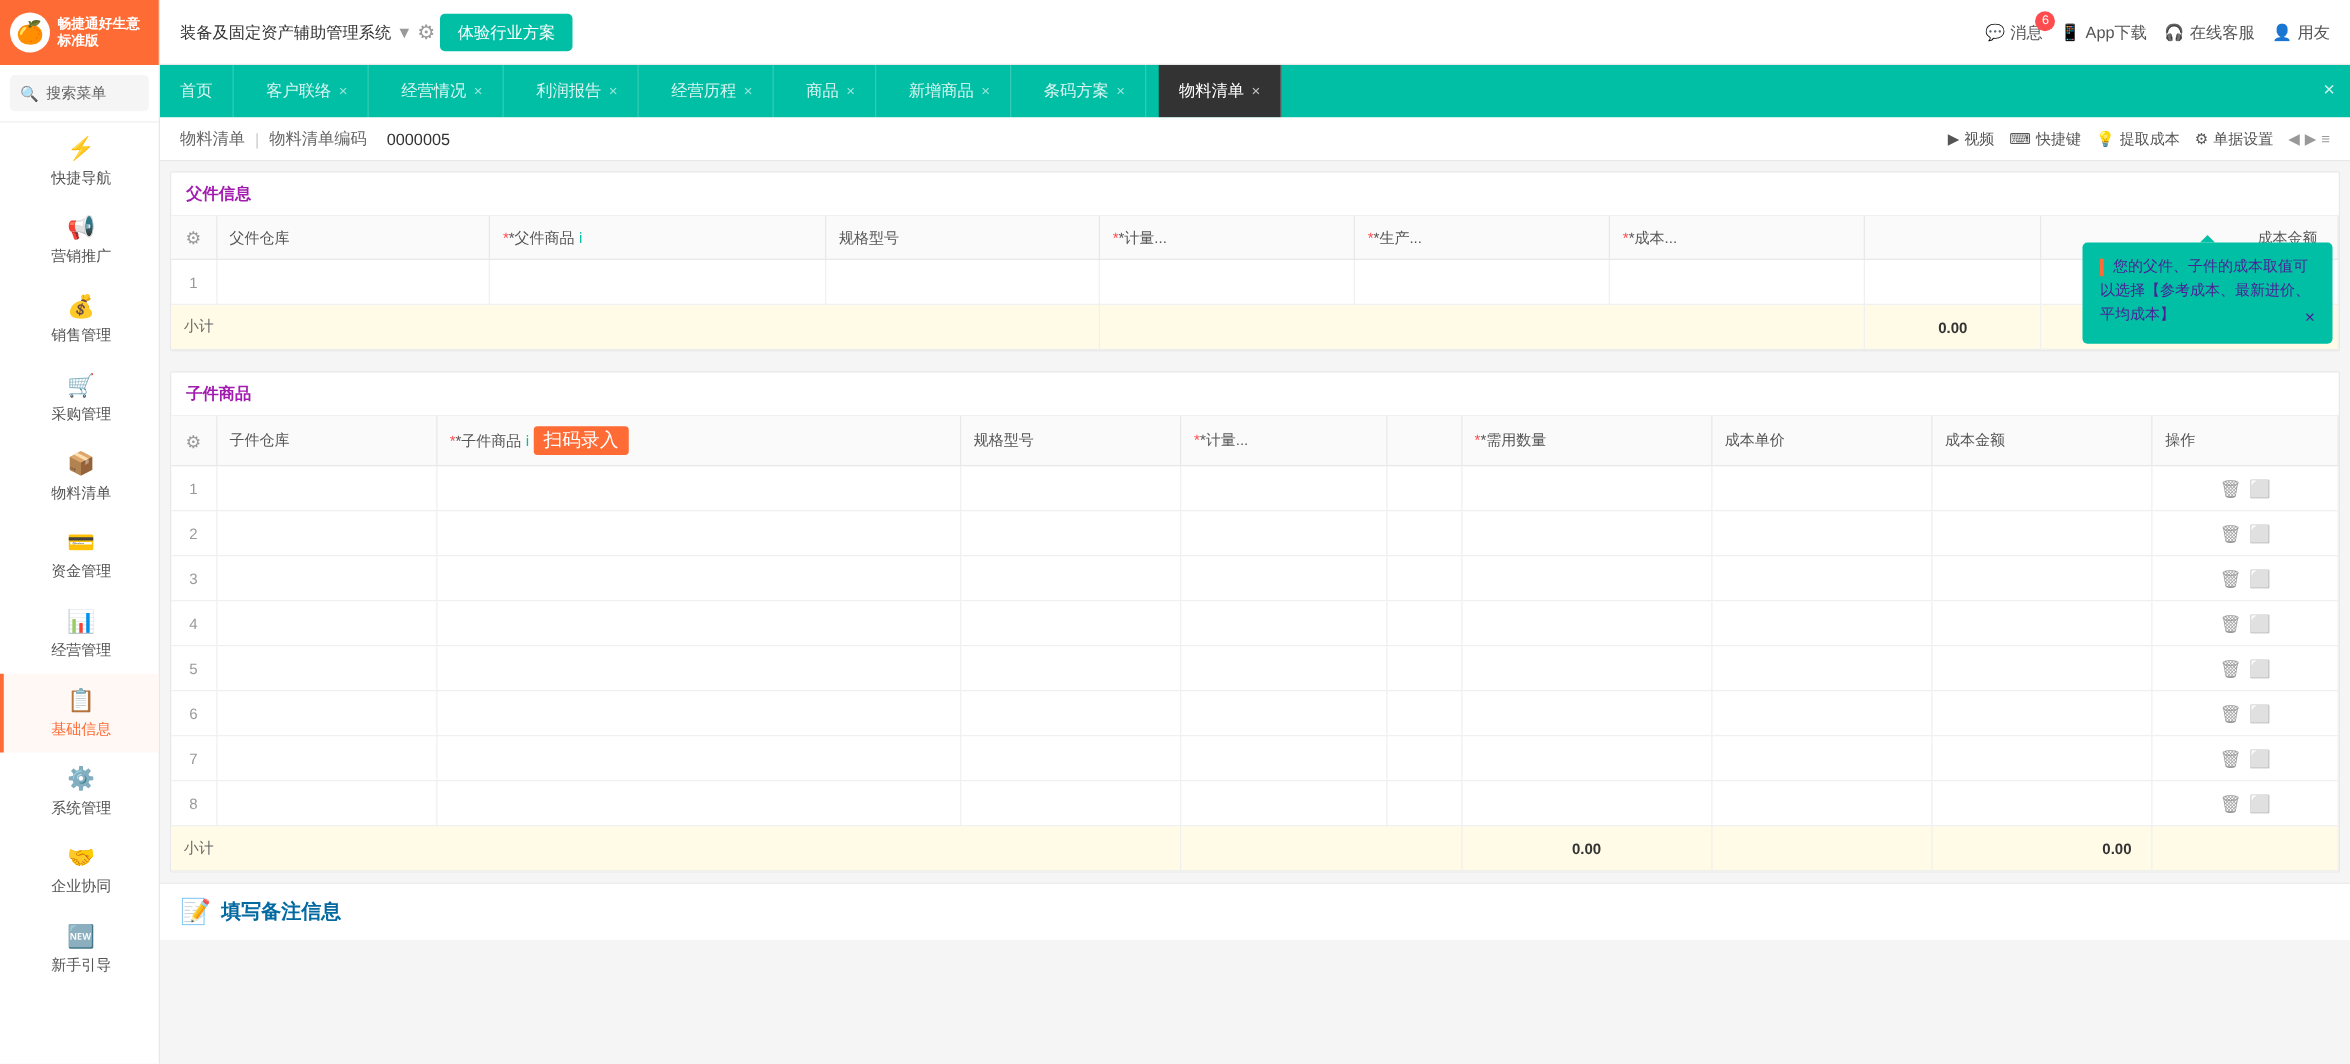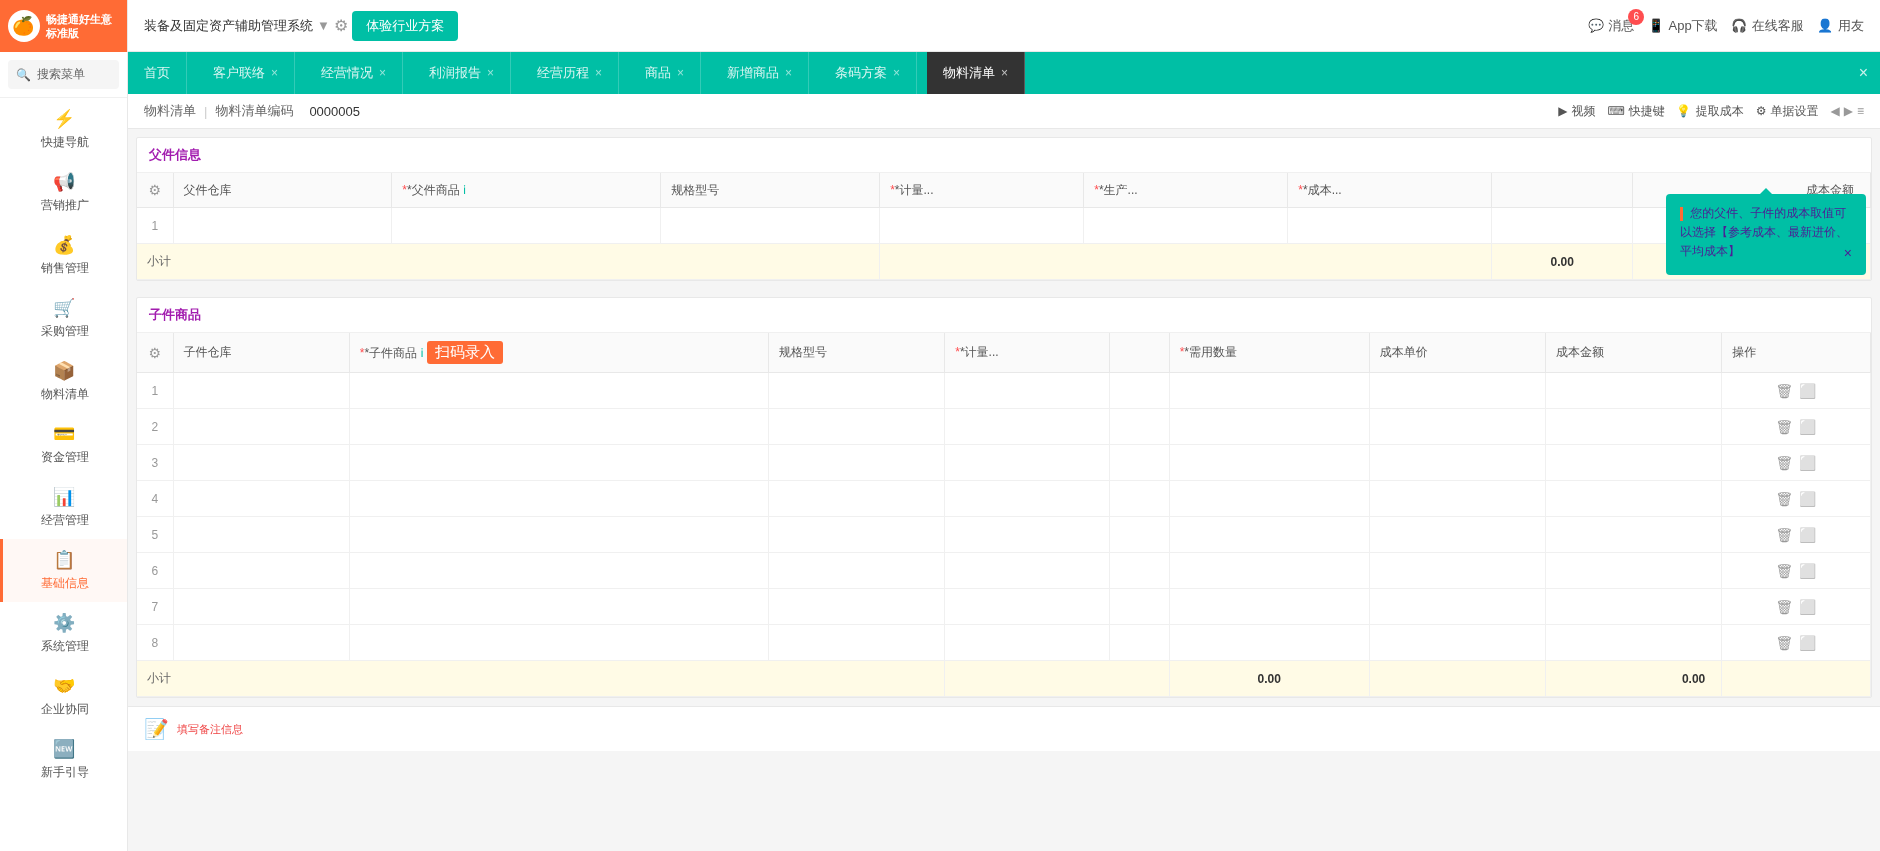--- a/index.html
+++ b/index.html
@@ -738,16 +738,16 @@
             <td></td>
             <td class="subtotal-value" style="text-align:right;padding-right:16px;font-weight:bold;">0.00</td>
             <td></td>
           </tr>
         </tbody>
       </table>
     </div>
 
     <div class="bottom-bar">
       <span class="bottom-bar-icon">📝</span>
-      <span style="color:#ef4444;font-size:11px;">填写备注信息</span>
+      <span style="color:#0369a1;font-size:16px;font-weight:bold;">填写备注信息</span>
     </div>
   </div>
 </div>
 
 </body></html>

